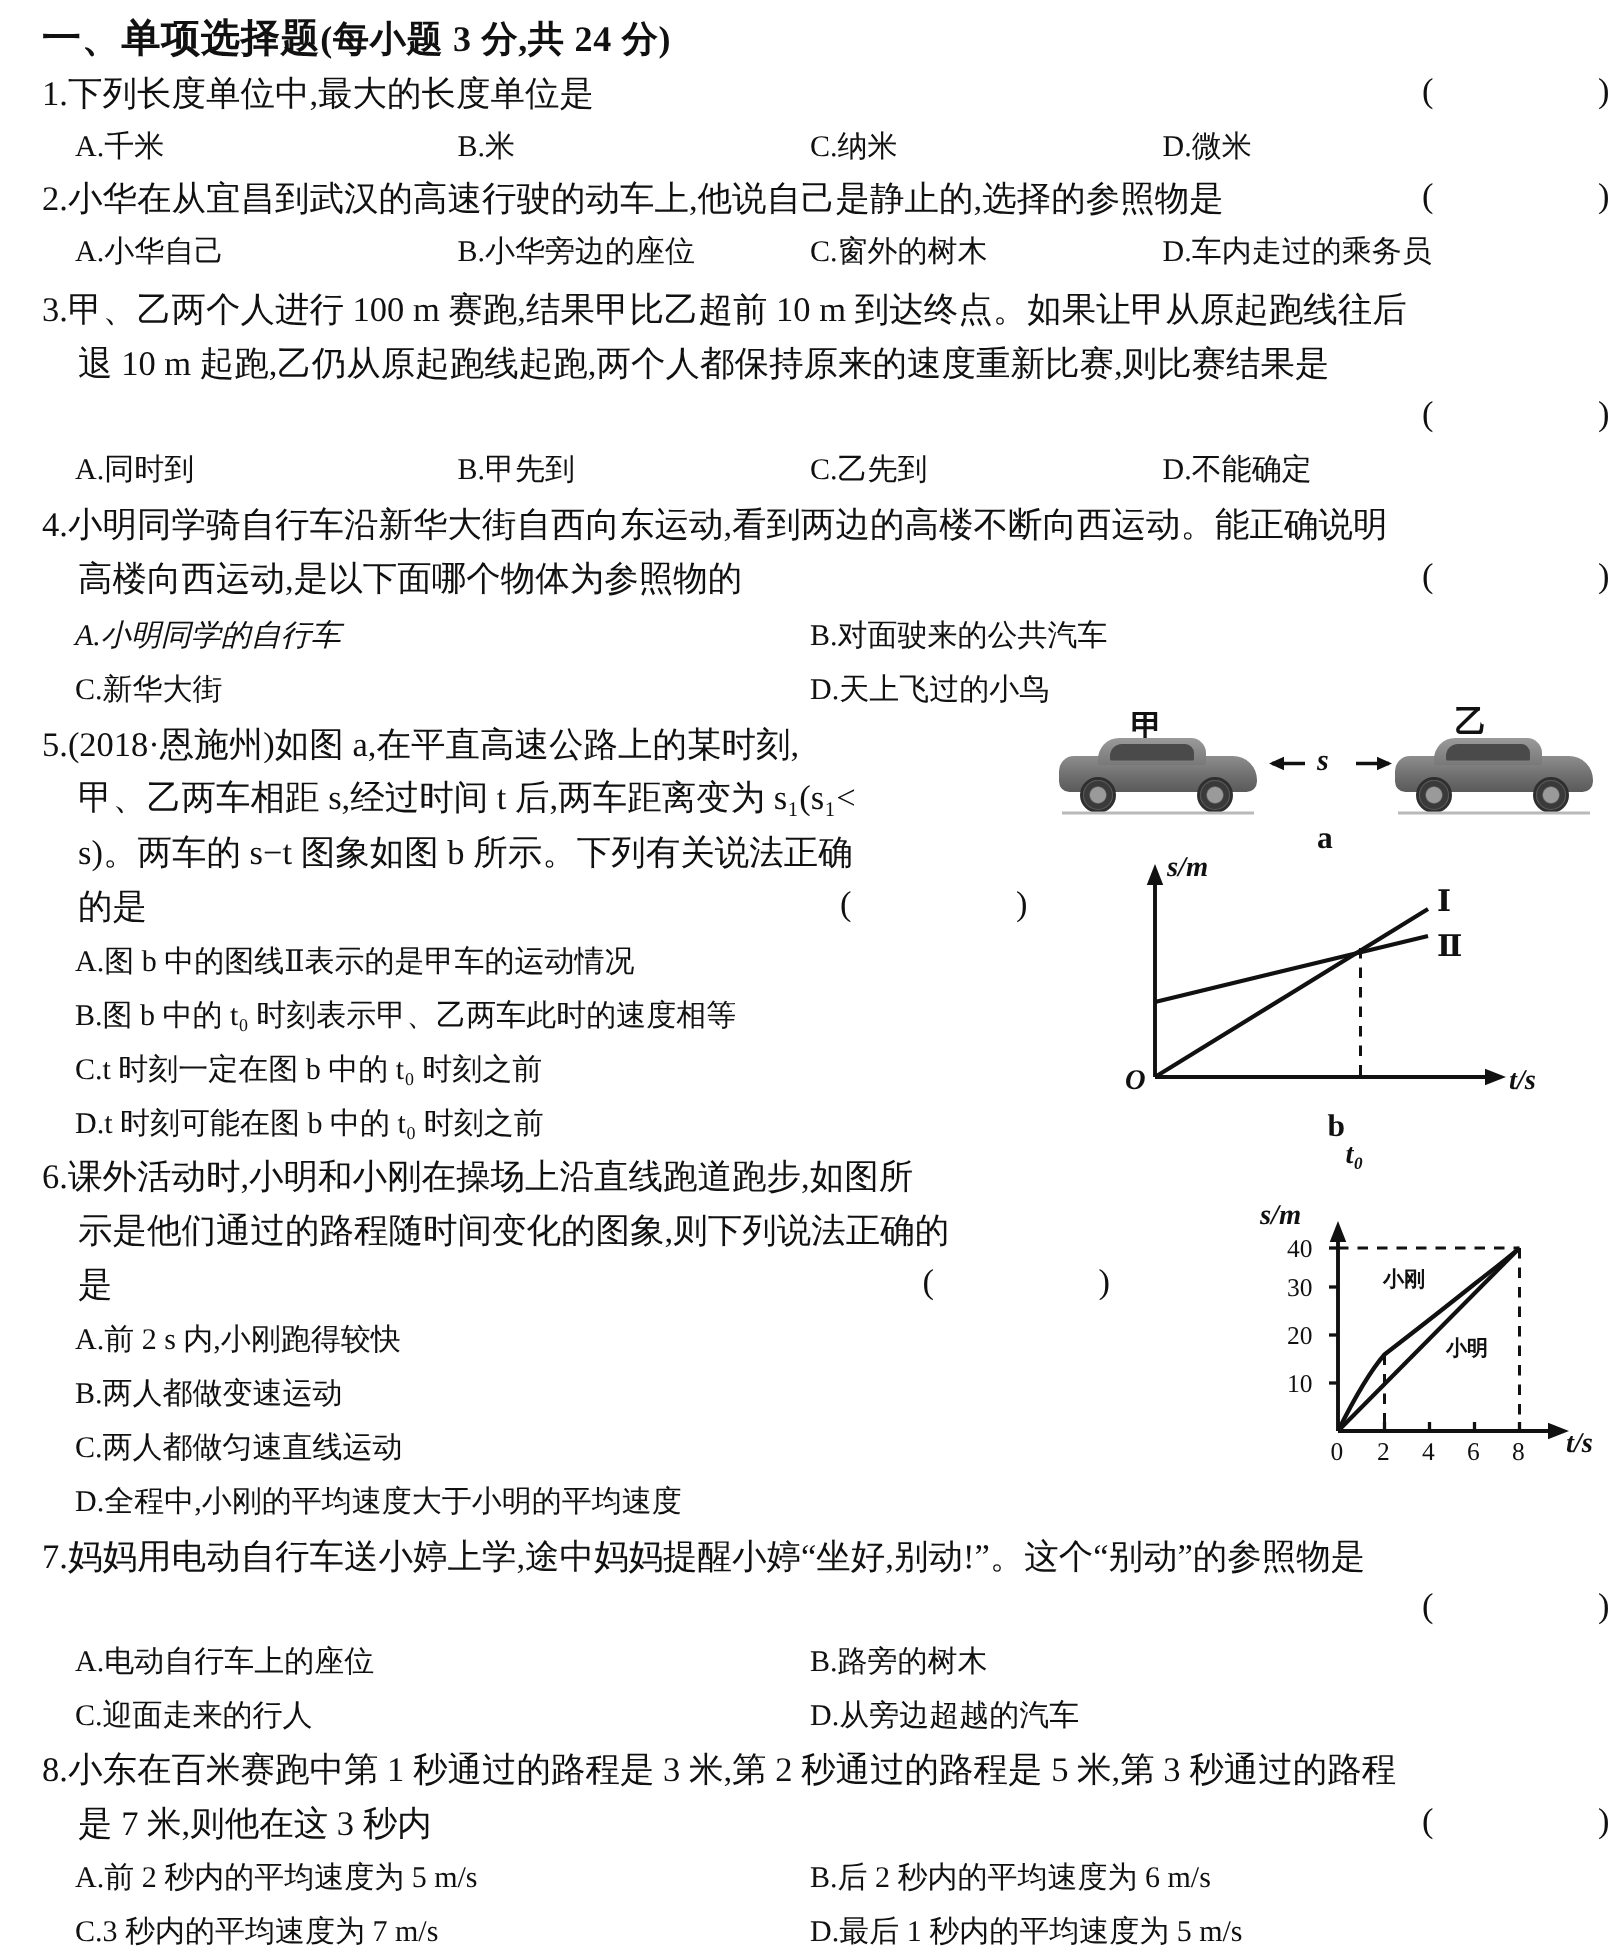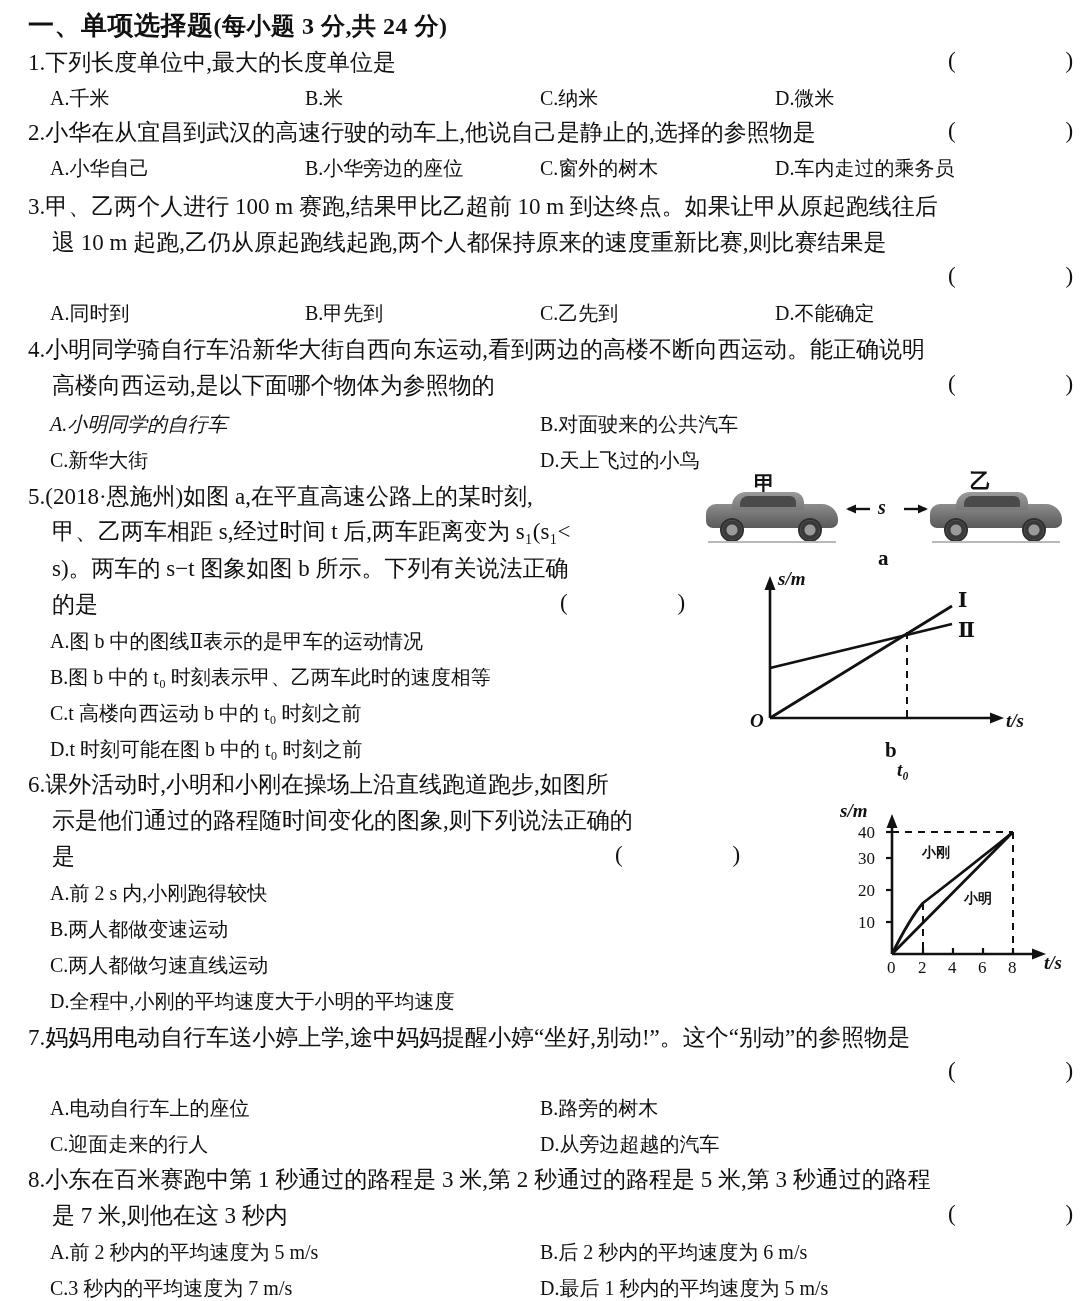--- a/index.html
+++ b/index.html
@@ -218,21 +218,21 @@
   <div class="opt" style="left:50px; top:445px;">C.新华大街</div>
   <div class="opt" style="left:540px; top:445px;">D.天上飞过的小鸟</div>
 
   <div class="q" style="top:482px;">5.(2018·恩施州)如图 a,在平直高速公路上的某时刻,</div>
   <div class="q-indent" style="top:506px;margin-top:11px;">甲、乙两车相距 s,经过时间 t 后,两车距离变为 s₁(s₁&lt;</div>
   <div class="q-indent" style="top:554px;">s)。两车的 s−t 图象如图 b 所示。下列有关说法正确</div>
   <div class="q-indent" style="top:590px;">的是</div>
   <div class="paren-mark" style="left:560px; top:590px;">(        )</div>
   <div class="opt" style="left:50px; top:626px;">A.图 b 中的图线Ⅱ表示的是甲车的运动情况</div>
   <div class="opt" style="left:50px; top:662px;">B.图 b 中的 t₀ 时刻表示甲、乙两车此时的速度相等</div>
-  <div class="opt" style="left:50px; top:698px;">C.t 高楼向西运动 b 中的 t₀ 时刻之前</div>
+  <div class="opt" style="left:50px; top:698px;">C.t 时刻一定在图 b 中的 t₀ 时刻之前</div>
   <div class="opt" style="left:50px; top:734px;">D.t 时刻可能在图 b 中的 t₀ 时刻之前</div>
 
   <div class="fig-a">
     <div class="car-label" style="left:36px; top:0px;">甲</div>
     <div class="car-label" style="left:252px; top:-3px;">乙</div>
 
     <div class="car" style="left:-12px; top:22px;">
       <div class="car-body"></div>
       <div class="car-roof"></div>
       <div class="car-win"></div>

